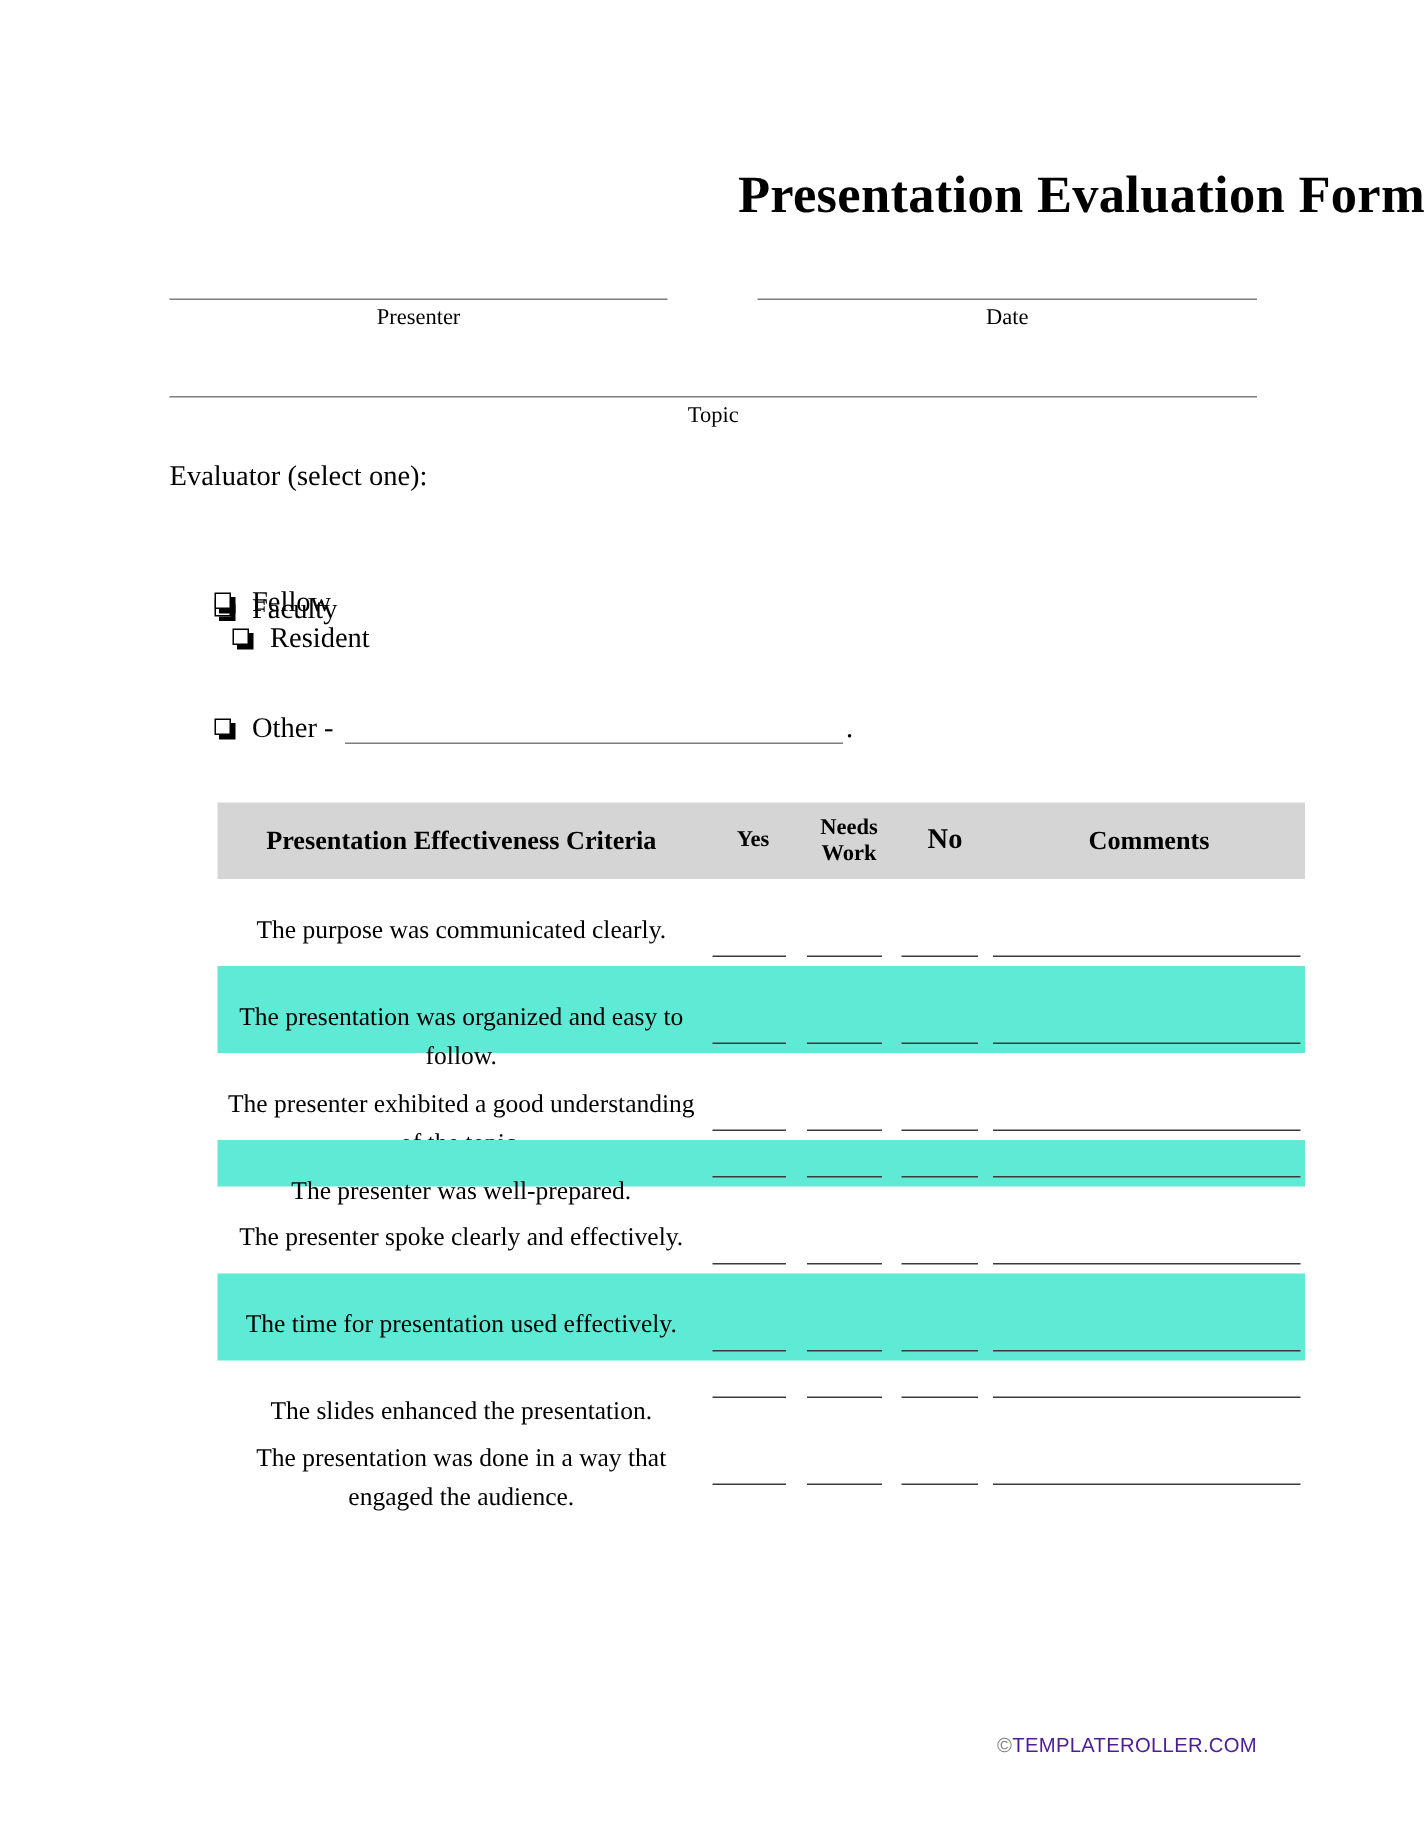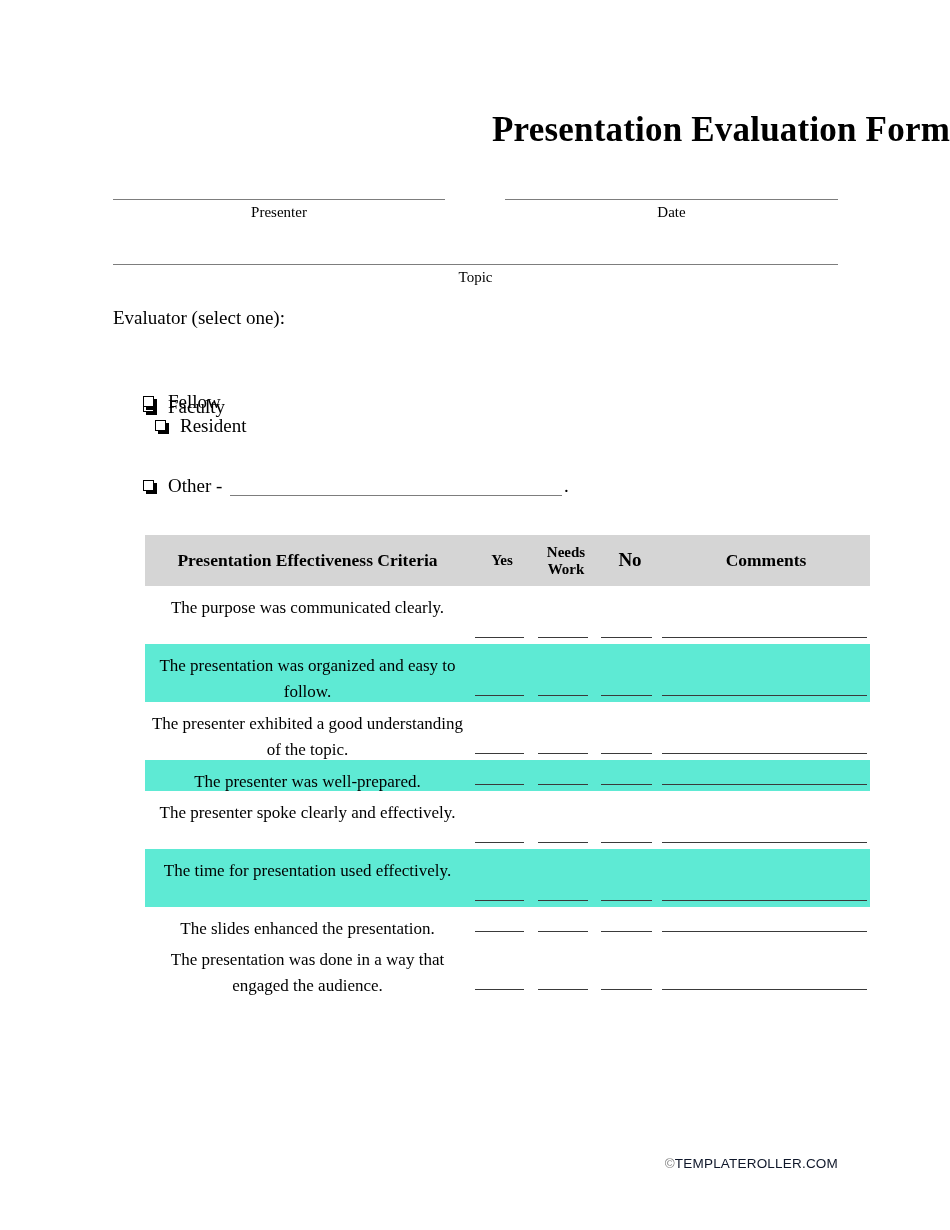--- a/index.html
+++ b/index.html
@@ -149,21 +149,21 @@
     display: flex;
     align-items: flex-start;
   }
   .trow.shaded { background: #5eead4; }
 
   .cell-criteria {
     width: 325px;
     text-align: center;
     font-size: 17px;
     line-height: 1.52;
-    padding-top: 9px;
+    padding-top: 21px;
     box-sizing: border-box;
   }
   .blanks {
     position: absolute;
     left: 325px;
     bottom: 6px;
     width: 400px;
     height: 2px;
   }
   .blank {
@@ -187,21 +187,21 @@
     top: 1156px;
     width: 950px;
     text-align: right;
     padding-right: 112px;
     box-sizing: border-box;
     font-family: "Liberation Sans", "DejaVu Sans", sans-serif;
     font-size: 13.5px;
     letter-spacing: 0.2px;
   }
   .footer .cmark { color: #808080; }
-  .footer .brand { color: #0f172a; }
+  .footer .brand { color: #4c1d95; }
 </style>
 </head>
 <body>
 
 <div class="page">
 
   <div class="title">Presentation Evaluation Form</div>
 
   <div class="idline" id="presenter-rule"></div>
   <div class="idlabel" id="presenter-label">Presenter</div>

